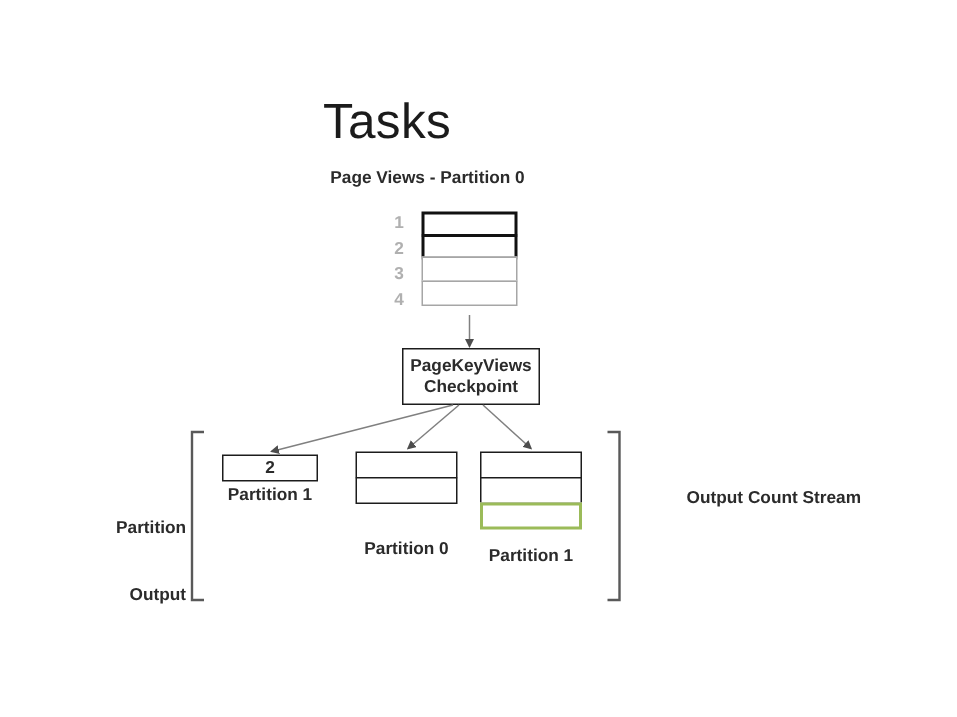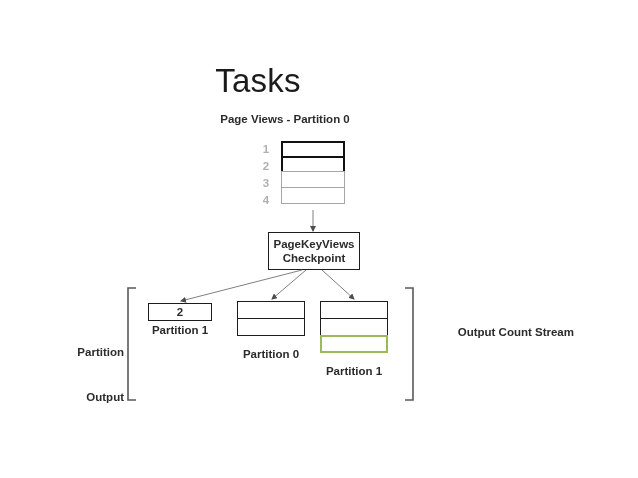--- a/index.html
+++ b/index.html
@@ -122,21 +122,21 @@
   .out-box .cell.green {
     border: 2px solid #9bbb59;
     margin-bottom: -2px;
   }
 
   #checkpoint-box { left: 148px; top: 303px; width: 64px; }
   #p0-box        { left: 237px; top: 301px; width: 68px; }
   #p1-box        { left: 320px; top: 301px; width: 68px; }
 
   #checkpoint-caption { left: 140px; top: 323px; width: 80px; text-align: center; }
-  #p0-caption         { left: 231px; top: 347px; width: 80px; text-align: center; }
+  #p0-caption         { left: 231px; top: 359px; width: 80px; text-align: center; }
   #p1-caption         { left: 314px; top: 364px; width: 80px; text-align: center; }
 
   
   #checkpoint-stream-label {
     left: 46px; top: 315px; width: 78px;
     text-align: right;
   }
   #output-stream-label {
     left: 424px; top: 325px; width: 150px;
     text-align: right;

